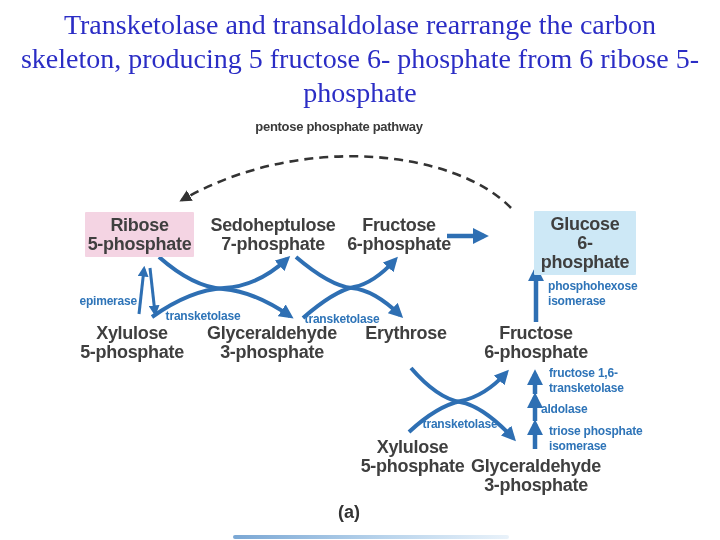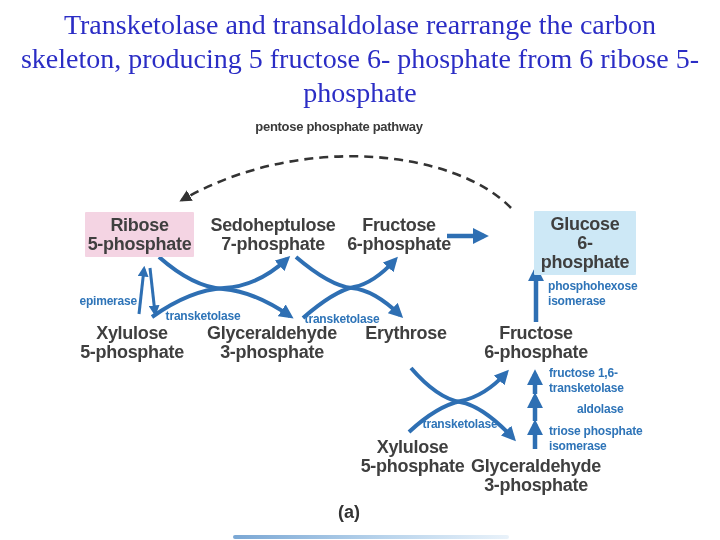--- a/index.html
+++ b/index.html
@@ -131,21 +131,21 @@
   <div class="enz" style="left:150px;top:309px;width:106px;text-align:center;">transketolase</div>
   <div class="enz" style="left:294px;top:312px;width:96px;text-align:center;">transketolase</div>
   <div class="enz" style="left:548px;top:279px;">
     <span>phosphohexose</span>
     <span>isomerase</span>
   </div>
   <div class="enz" style="left:549px;top:366px;">
     <span>fructose 1,6-</span>
     <span>transketolase</span>
   </div>
-  <div class="enz" style="left:577px;top:402px;">aldolase</div>
+  <div class="enz" style="left:541px;top:402px;">aldolase</div>
   <div class="enz" style="left:549px;top:424px;">
     <span>triose phosphate</span>
     <span>isomerase</span>
   </div>
   <div class="enz" style="left:414px;top:417px;width:92px;text-align:center;">transketolase</div>
 
   <div class="panel-label">(a)</div>
   <div class="bottom-bar"></div>
 
 </div>

